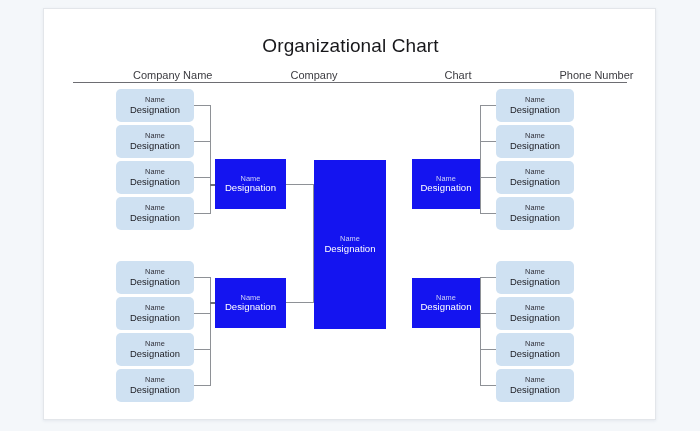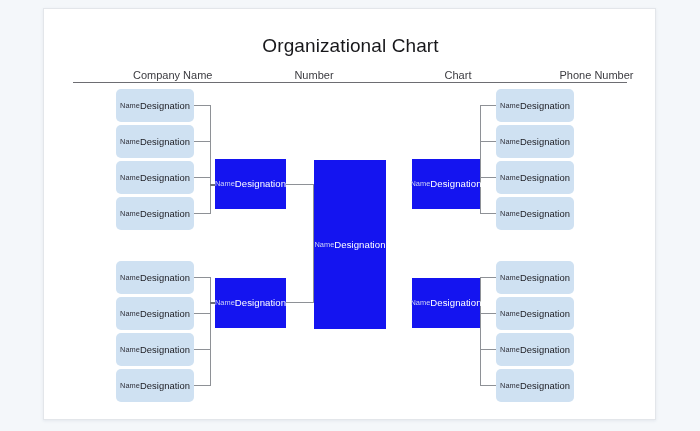--- a/index.html
+++ b/index.html
@@ -71,21 +71,21 @@
     width: 554px;
     height: 1px;
     background: #6d6d72;
   }
 
   
   .node {
     position: absolute;
     box-sizing: border-box;
     display: flex;
-    flex-direction: row;
+    flex-direction: column;
     align-items: center;
     justify-content: center;
     text-align: center;
     line-height: 1.05;
   }
   .node .n-name {
     font-size: 7.4px;
     color: #30303a;
     letter-spacing: 0.05px;
   }
@@ -126,21 +126,21 @@
 <body>
 
 <div id="stage">
 
   <div class="canvas">
 
     <div class="chart-title">Organizational Chart</div>
 
     <div class="meta-row">
       <div class="meta-item" style="left:18%;">Company Name</div>
-      <div class="meta-item" style="left:43.5%;">Number</div>
+      <div class="meta-item" style="left:43.5%;">Company</div>
       <div class="meta-item" style="left:69.5%;">Chart</div>
       <div class="meta-item" style="left:94.5%;">Phone Number</div>
     </div>
     <div class="meta-rule"></div>
 
     <div class="ln ln-h" style="left:150px; top:96px;  width:16px;"></div>
     <div class="ln ln-h" style="left:150px; top:132px; width:16px;"></div>
     <div class="ln ln-h" style="left:150px; top:168px; width:16px;"></div>
     <div class="ln ln-h" style="left:150px; top:204px; width:16px;"></div>
     <div class="ln ln-v" style="left:166px; top:96px;  height:109px;"></div>

